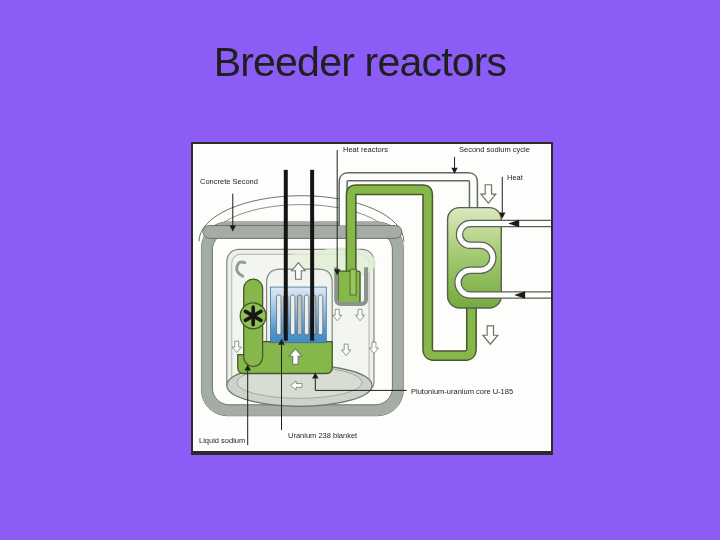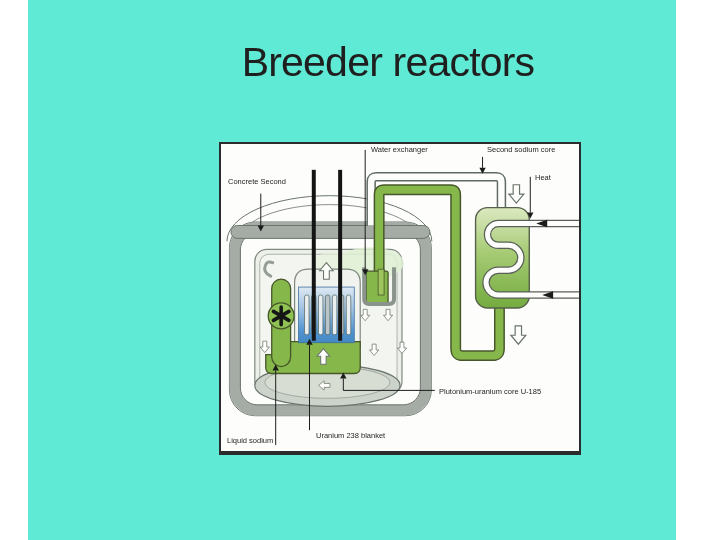--- a/index.html
+++ b/index.html
@@ -1,19 +1,18 @@
 <!DOCTYPE html>
 <html style="--sodium-green: #85b74a; --green-outline: #47572b; --core-blue: #4f93d0; --core-blue-light: #dde9f3; --shield-gray: #a4aca5; --shield-outline: #69736b; --steam-gen-light: #dce9c0; --steam-gen-dark: #74ab3f; --label-text: #262626; --frame-border: #2b2b2b; --title-text: #1f1f1f;"><head>
 <meta charset="utf-8">
 <style>
   html,body{margin:0;padding:0;background:#fff;}
   .slide{
-    position:relative;width:648px;height:540px;background:#5eead4;overflow:hidden;
+    position:relative;width:720px;height:540px;background:#8b5cf6;overflow:hidden;
     font-family:"Liberation Sans","DejaVu Sans",sans-serif;
-    margin-left:28px;
   }
   .title{
     position:absolute;left:0;top:38px;width:720px;margin:0;
     font-size:41px;font-weight:400;letter-spacing:-0.8px;text-align:center;
     color:var(--title-text,#1f1f1f);line-height:48px;
   }
   .frame{
     position:absolute;left:191px;top:142px;width:362px;height:313px;
     box-sizing:border-box;background:#fdfdfc;
     border:2px solid var(--frame-border,#2b2b2b);border-bottom-width:4px;
@@ -185,20 +184,20 @@
             <polygon class="tip" points="85.8,202 92.2,202 89,196"></polygon>
         </g>
         <g>
           <line class="leader" x1="55" y1="303" x2="55" y2="228"></line>
             <polygon class="tip" points="51.8,228 58.2,228 55,222"></polygon>
         </g>
       </g>
     </svg>
 
     <div class="lbl" style="left:7px;top:33px">Concrete Second</div>
-    <div class="lbl" style="left:150px;top:1px">Water exchanger</div>
-    <div class="lbl" style="left:266px;top:1px">Second sodium core</div>
+    <div class="lbl" style="left:150px;top:1px">Heat reactors</div>
+    <div class="lbl" style="left:266px;top:1px">Second sodium cycle</div>
     <div class="lbl" style="left:314px;top:29px">Heat</div>
     <div class="lbl" style="left:218px;top:243px">Plutonium-uranium core U-185</div>
     <div class="lbl" style="left:95px;top:287px">Uranium 238 blanket</div>
     <div class="lbl" style="left:6px;top:292px">Liquid sodium</div>
   </div>
 </div>
 
 </body></html>

